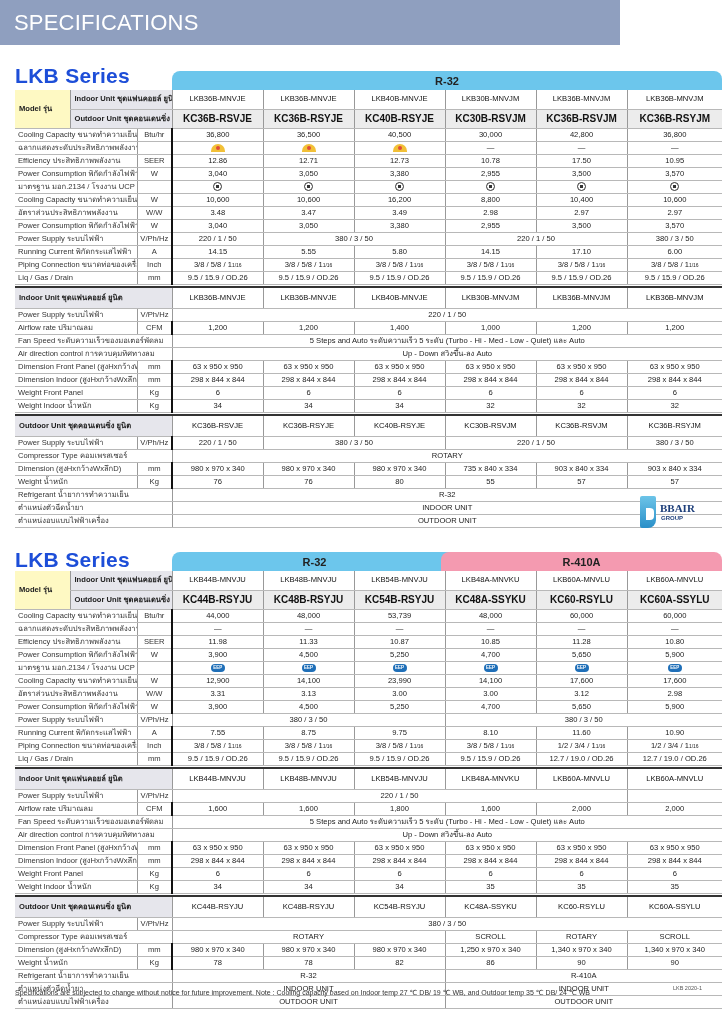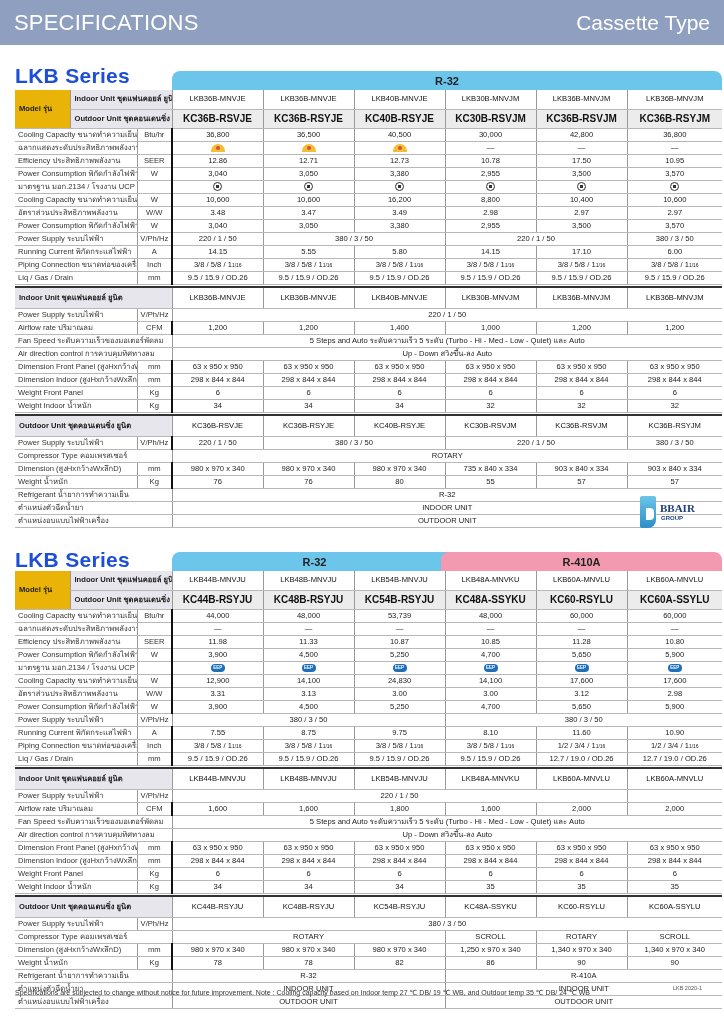--- a/index.html
+++ b/index.html
@@ -1,20 +1,20 @@
 <!DOCTYPE html>
 <html><head>
 <meta charset="utf-8">
 <style>
   * { box-sizing: border-box; margin: 0; padding: 0; }
   html, body { width: 724px; height: 1024px; background: #ffffff; overflow: hidden; }
   body { font-family: "Liberation Sans", "DejaVu Sans", sans-serif; color: #222; position: relative; }
 
   .top-banner {
-    position: absolute; left: 0; top: 0; width: 724px; height: 45px;
+    position: absolute; left: 0; top: 0; width: 620px; height: 45px;
     background: #8f9fbf; color: #fff;
     display: flex; align-items: center; justify-content: space-between;
     padding: 0 14px 0 14px;
   }
   .top-banner .title { font-size: 22px; font-weight: normal; letter-spacing: 0.2px; }
   .top-banner .type { font-size: 21px; font-weight: normal; }
 
   .series-block { position: absolute; left: 15px; width: 707px; }
   .series-title { position: absolute; left: 0; font-size: 21px; font-weight: bold; color: #1d4ed8; letter-spacing: 0.3px; }
   .ref-tab {
@@ -28,21 +28,21 @@
     font-size: 7.6px; height: 13px; line-height: 12px;
     border-bottom: 1px solid #b8b8b8; white-space: nowrap; overflow: hidden;
   }
   td.lbl { padding-left: 3px; color: #333; font-size: 6.2px; }
   td.unit { text-align: center; border-left: 1px solid #999; font-size: 6.4px; color: #333; }
   td.val { text-align: center; border-left: 1px solid #999; color: #222; }
   td.firstval { border-left: 2px solid #111; }
   td.span-val { text-align: center; border-left: 1px solid #999; }
 
   tr.model-row td { height: 19px; }
-  td.model-lbl { background: #eab308; font-weight: bold; font-size: 8.5px; padding-left: 4px; border-bottom: 1px solid #999; }
+  td.model-lbl { background: #fef9c3; font-weight: bold; font-size: 8.5px; padding-left: 4px; border-bottom: 1px solid #999; }
   td.model-sub { background: #e6e6ec; font-weight: bold; font-size: 6.2px; padding-left: 4px; border-left: 1px solid #999; border-bottom: 1px solid #999; }
   td.model-val { text-align: center; font-size: 9.6px; color: #111; border-left: 1px solid #999; border-bottom: 1px solid #999; }
   td.model-val.outdoor { background: #ececec; font-weight: bold; font-size: 10px; }
 
   tr.section-head td { height: 21px; border-top: 2px solid #333; }
   td.section-lbl { background: #e6e6ec; font-weight: bold; font-size: 9px; padding-left: 4px; }
   td.section-val { text-align: center; font-size: 9.6px; color: #111; border-left: 1px solid #999; }
   tr.sep td { height: 3px; border-bottom: 2px solid #333; padding: 0; }
 
   .icon-label { display: inline-block; width: 14px; height: 8px; background: #f2c037; border-radius: 7px 7px 0 0; position: relative; vertical-align: middle; }
@@ -58,21 +58,20 @@
   .logo .group { position: absolute; left: 21px; top: 19px; font-size: 6px; font-weight: bold; color: #1e3f7a; }
 
   .footnote { position: absolute; left: 15px; top: 989px; font-size: 7px; color: #333; }
   .doc-code { position: absolute; right: 22px; top: 985px; font-size: 5.5px; color: #555; }
 </style>
 </head>
 <body>
 
 <div class="top-banner">
   <span class="title">SPECIFICATIONS</span>
-  <span class="type">Cassette Type</span>
 </div>
 
 <div class="series-block" style="top:62px;">
   <div class="series-title" style="top:2px;">LKB Series</div>
   <div class="ref-tab" style="left:157px; top:9px; width:550px; background:#6cc6ec;">R-32</div>
 
   <table class="spec" style="top:28px;">
     <colgroup>
         <col style="width:55px">
         <col style="width:67px">
@@ -450,21 +449,21 @@
       <td class="val"><span class="icon-eep">EEP</span></td>
       <td class="val"><span class="icon-eep">EEP</span></td>
       <td class="val"><span class="icon-eep">EEP</span></td>
       <td class="val"><span class="icon-eep">EEP</span></td>
     </tr>
     <tr>
       <td class="lbl" colspan="2">Cooling Capacity ขนาดทำความเย็น</td>
       <td class="unit">W</td>
       <td class="val firstval">12,900</td>
       <td class="val">14,100</td>
-      <td class="val">24,830</td>
+      <td class="val">23,990</td>
       <td class="val">14,100</td>
       <td class="val">17,600</td>
       <td class="val">17,600</td>
     </tr>
     <tr>
       <td class="lbl" colspan="2">อัตราส่วนประสิทธิภาพพลังงาน</td>
       <td class="unit">W/W</td>
       <td class="val firstval">3.31</td>
       <td class="val">3.13</td>
       <td class="val">3.00</td>

